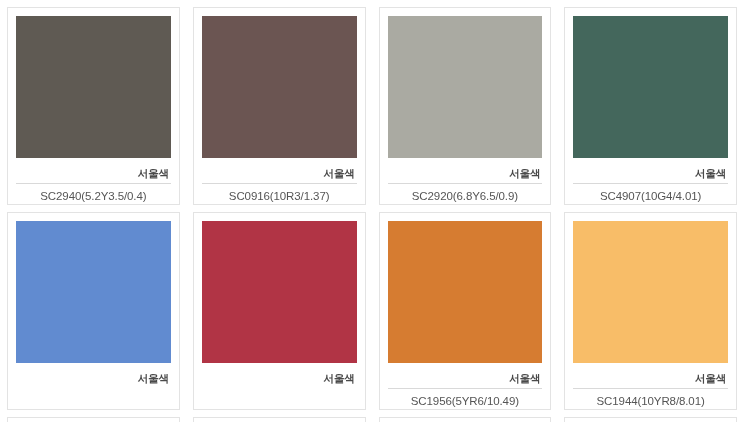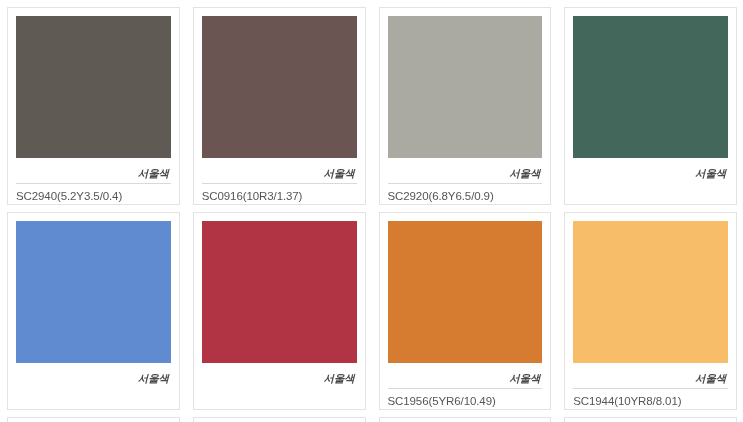--- a/index.html
+++ b/index.html
@@ -50,26 +50,25 @@
   }
 
   .brand-row {
     text-align: right;
     font-size: 10.5px;
     font-weight: bold;
     color: #4a4a4a;
     line-height: 14px;
     padding: 0 2px 3px 0;
     letter-spacing: -0.2px;
-    font-style: italic;
   }
 
   .code-row {
     border-top: 1px solid #d9d9d9;
-    text-align: left;
+    text-align: center;
     font-size: 11.5px;
     color: #555555;
     line-height: 15px;
     padding-top: 5px;
     letter-spacing: -0.1px;
   }
 
   
   .row-partial .color-card {
     height: 24px;
@@ -98,20 +97,21 @@
       <div class="swatch" style="background-color: rgb(170, 170, 162);"></div>
       <div class="card-meta">
         <div class="brand-row">서울색</div>
         <div class="code-row">SC2920(6.8Y6.5/0.9)</div>
       </div>
     </div>
     <div class="color-card">
       <div class="swatch" style="background-color: rgb(68, 103, 92);"></div>
       <div class="card-meta">
         <div class="brand-row">서울색</div>
+        <div class="code-row">SC4907(10G4/4.01)</div>
       </div>
     </div>
     <div class="color-card">
       <div class="swatch" style="background-color: rgb(97, 139, 208);"></div>
       <div class="card-meta">
         <div class="brand-row">서울색</div>
       </div>
     </div>
     <div class="color-card">
       <div class="swatch" style="background-color: rgb(177, 52, 69);"></div>

